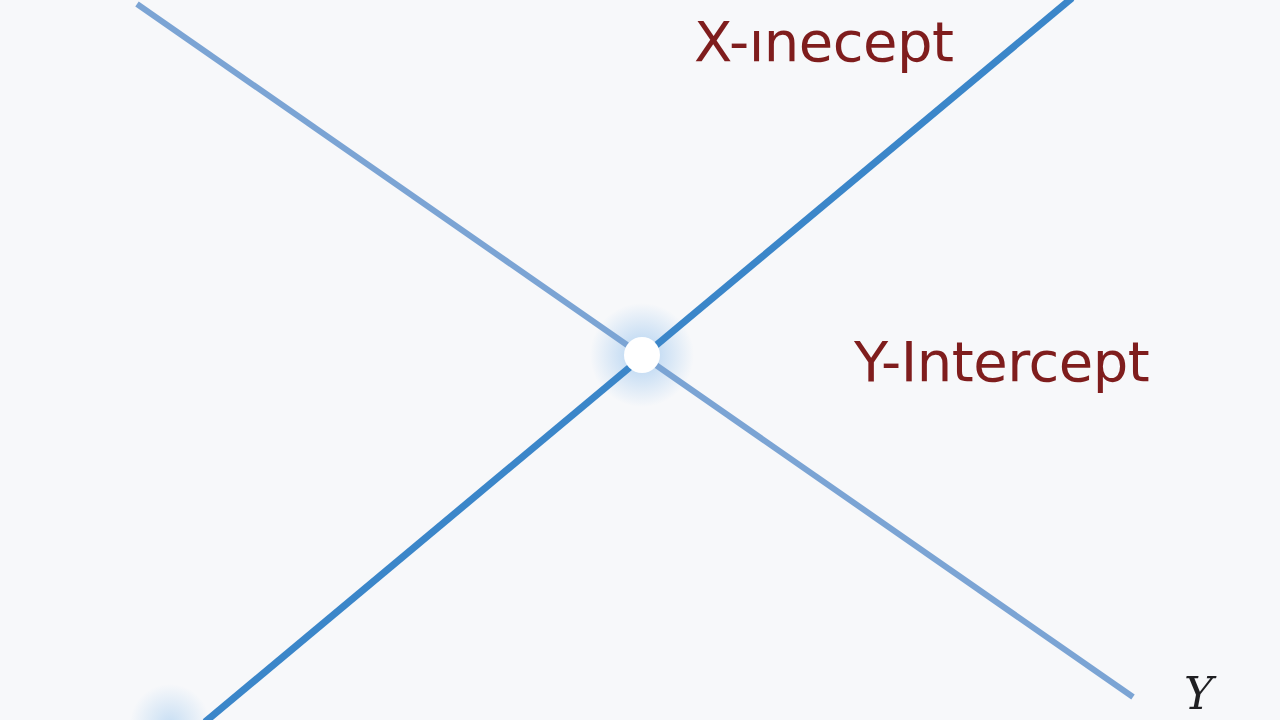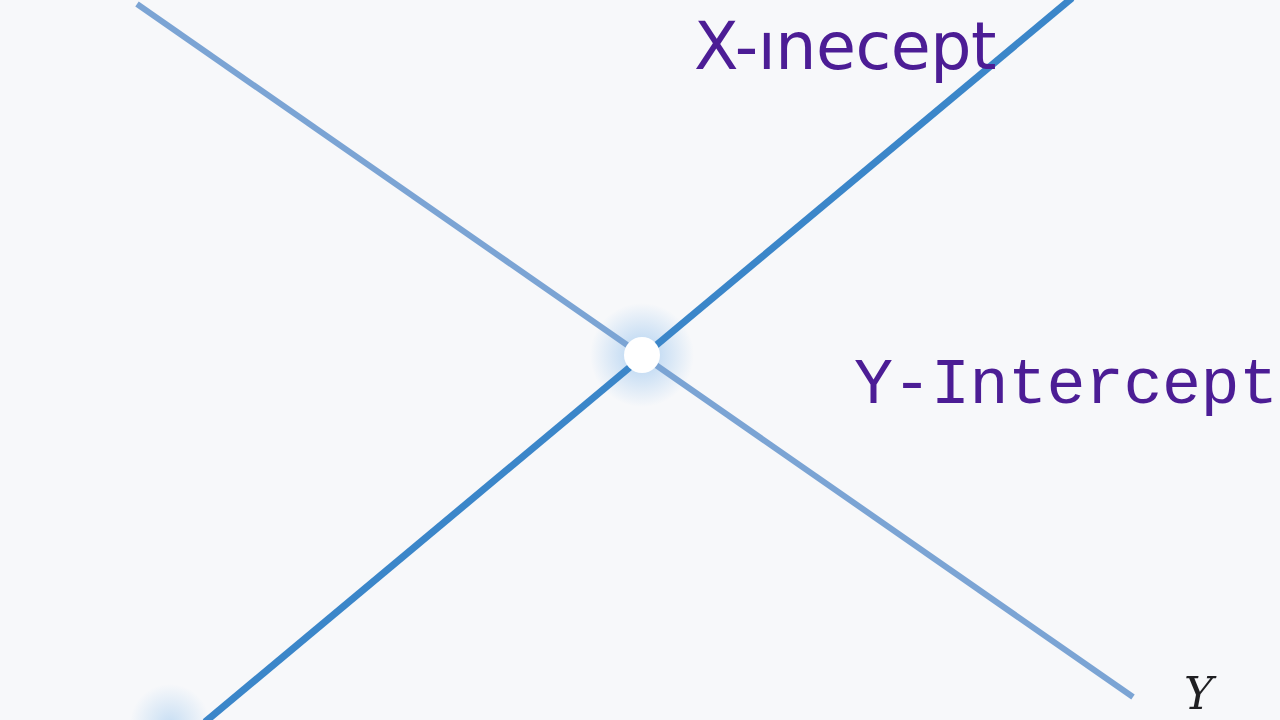--- a/index.html
+++ b/index.html
@@ -5,29 +5,29 @@
   html, body { margin: 0; padding: 0; }
   body {
     width: 1280px; height: 720px; overflow: hidden;
     background: #f7f8fa;
     position: relative;
     font-family: "DejaVu Sans", "Liberation Sans", sans-serif;
   }
   #canvas { position: absolute; left: 0; top: 0; }
   .label {
     position: absolute;
-    color: #4c1d95;
+    color: #7f1d1d;
     font-family: "DejaVu Sans", sans-serif;
-    font-size: 65px;
+    font-size: 56px;
     line-height: 1;
     letter-spacing: -0.5px;
     white-space: nowrap;
   }
   #x-label { left: 694px; top: 14px; }
-  #y-label { left: 854px; top: 354px; font-family: Liberation Mono, monospace; }
+  #y-label { left: 854px; top: 334px; }
   #axis-y {
     position: absolute; left: 1184px; top: 672px;
     font-family: "DejaVu Serif", serif; font-style: italic;
     font-size: 44px; color: #1f1f22; line-height: 1;
   }
 </style>
 </head>
 <body>
 
 <svg id="canvas" width="1280" height="720">

